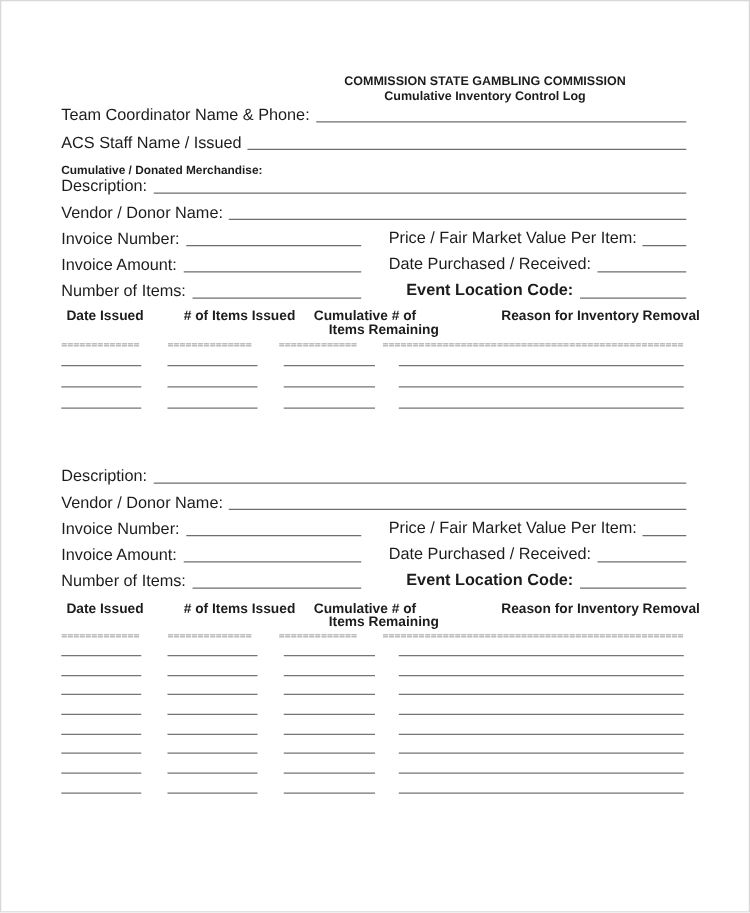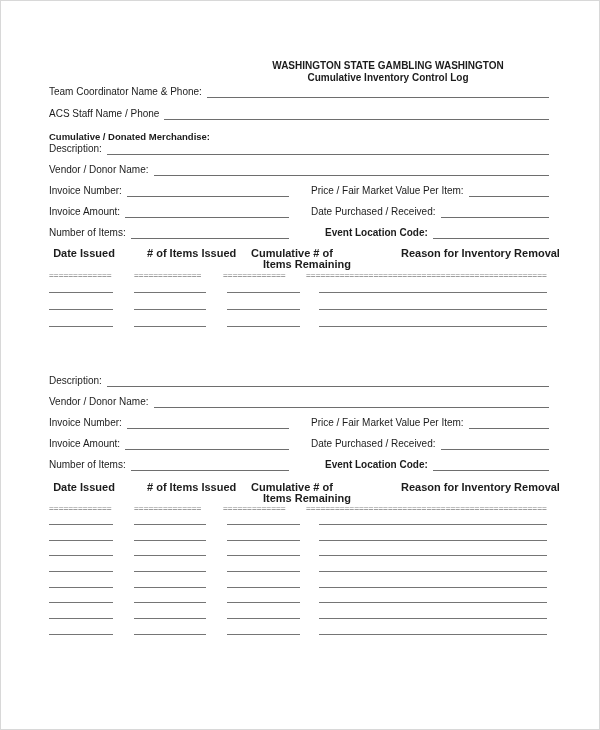--- a/index.html
+++ b/index.html
@@ -4,55 +4,55 @@
 <style>
   html,body { margin:0; padding:0; background:#f2f2f2; }
   .page {
     position:relative; width:600px; height:730px; margin:0;
     background:#ffffff; border:1px solid #d8d8d8; box-sizing:border-box;
     font-family:"Liberation Sans", sans-serif; color:#1c1c1c; overflow:hidden;
   }
   .abs { position:absolute; }
   .title { left:237px; width:300px; text-align:center; font-weight:bold; font-size:10px; line-height:12px; }
   .lblrow { position:absolute; left:48px; width:500px; display:flex; align-items:flex-end; height:12px; }
-  .lbl { font-size:10px; line-height:12px; white-space:nowrap; }
+  .lbl { font-size:13px; line-height:12px; white-space:nowrap; }
   .bold { font-weight:bold; }
   .ind { margin-left:14px; }
   .fill { flex:1 1 auto; border-bottom:1px solid #6e6e6e; height:12px; margin-left:5px; min-width:20px; }
   .cell-l { width:240px; display:flex; align-items:flex-end;justify-content:space-between; }
-  .cell-r { flex:1 1 auto; margin-left:22px; display:flex; align-items:center; }
+  .cell-r { flex:1 1 auto; margin-left:22px; display:flex; align-items:flex-start; }
   .heading { position:absolute; left:48px; font-weight:bold; font-size:9.5px; line-height:11px; }
   .th { position:absolute; font-weight:bold; font-size:11px; line-height:11px; white-space:nowrap; }
   .th-c { text-align:center; }
   .eq { position:absolute; font-family:"DejaVu Sans Mono", monospace; font-size:8px; line-height:10px;
         color:#828282; white-space:pre; }
   .trow { position:absolute; left:0; width:600px; height:0; }
   .trow span { position:absolute; top:0; height:0; border-top:1px solid #757575; }
   .tc1 { left:48px;  width:64px; }
   .tc2 { left:133px; width:72px; }
   .tc3 { left:226px; width:73px; }
   .tc4 { left:318px; width:228px; }
 </style>
 </head>
 <body>
 
 <div class="page">
 
   <div class="abs title" style="top:59px">
-    <div>WASHINGTON STATE GAMBLING WASHINGTON</div>
+    <div>COMMISSION STATE GAMBLING COMMISSION</div>
     <div>Cumulative Inventory Control Log</div>
   </div>
 
   <div class="lblrow" style="top:85px">
     <span class="lbl">Team Coordinator Name &amp; Phone:</span>
     <span class="fill"></span>
   </div>
 
   <div class="lblrow" style="top:107px">
-    <span class="lbl">ACS Staff Name / Phone</span>
+    <span class="lbl">ACS Staff Name / Issued</span>
     <span class="fill"></span>
   </div>
 
   <div class="heading" style="top:130px">Cumulative / Donated Merchandise:</div>
 
   <div class="lblrow" style="top:142px">
     <span class="lbl">Description:</span>
     <span class="fill"></span>
   </div>
 

